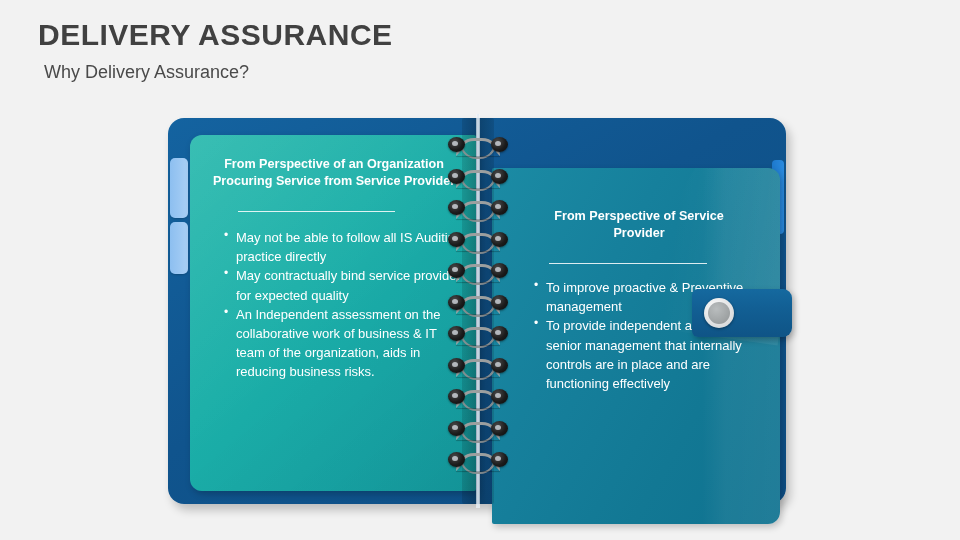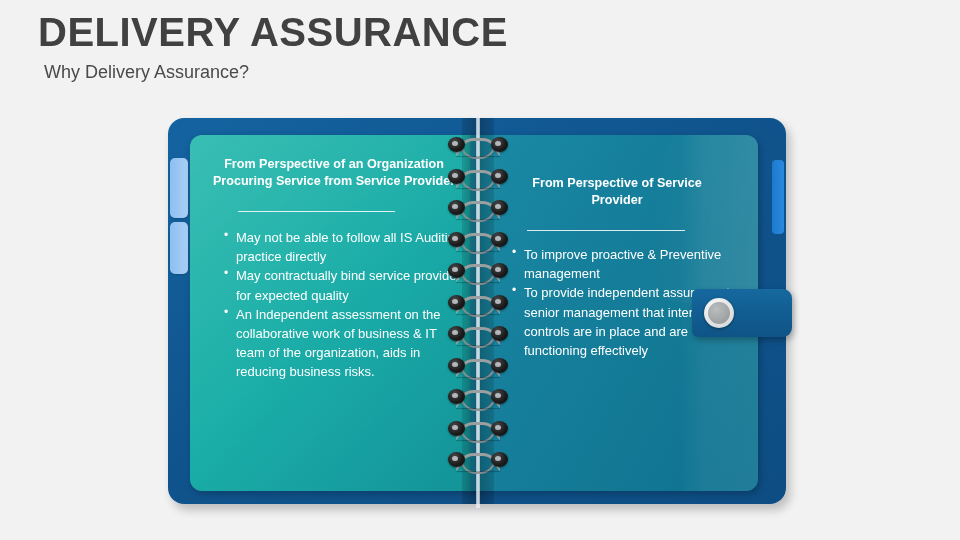--- a/index.html
+++ b/index.html
@@ -13,22 +13,22 @@
   body {
     background: #f2f2f2;
     font-family: "Liberation Sans", sans-serif;
     position: relative;
   }
 
   
   .slide-title {
     position: absolute;
     left: 38px;
-    top: 10px;
-    font-size: 40px;
+    top: 18px;
+    font-size: 30px;
     font-weight: bold;
     color: #414141;
     letter-spacing: 0.5px;
     white-space: nowrap;
   }
 
   .slide-subtitle {
     position: absolute;
     left: 44px;
     top: 62px;
@@ -118,25 +118,26 @@
 
   .page-left {
     left: 22px;
     width: 286px;
     background: linear-gradient(128deg, #23b7ab 0%, #1bafa8 40%, #17a3a4 75%, #149a9f 100%);
     border-radius: 12px 2px 2px 12px;
     box-shadow: 2px 3px 7px rgba(0,0,0,0.22);
   }
 
   .page-right {
-    left: 302px;
+    left: 324px;
     width: 288px;
     background: linear-gradient(120deg, #1b8ba4 0%, #16809c 35%, #127894 70%, #0f7290 100%);
     border-radius: 2px 12px 12px 2px;
     box-shadow: 2px 3px 7px rgba(0,0,0,0.22);
+    margin-top: 33px;
   }
 
   
   .page-sheen {
     position: absolute;
     right: 0;
     top: 0;
     width: 78px;
     height: 100%;
     background: linear-gradient(to right, rgba(255,255,255,0.00), rgba(255,255,255,0.055) 30%, rgba(255,255,255,0.075));

